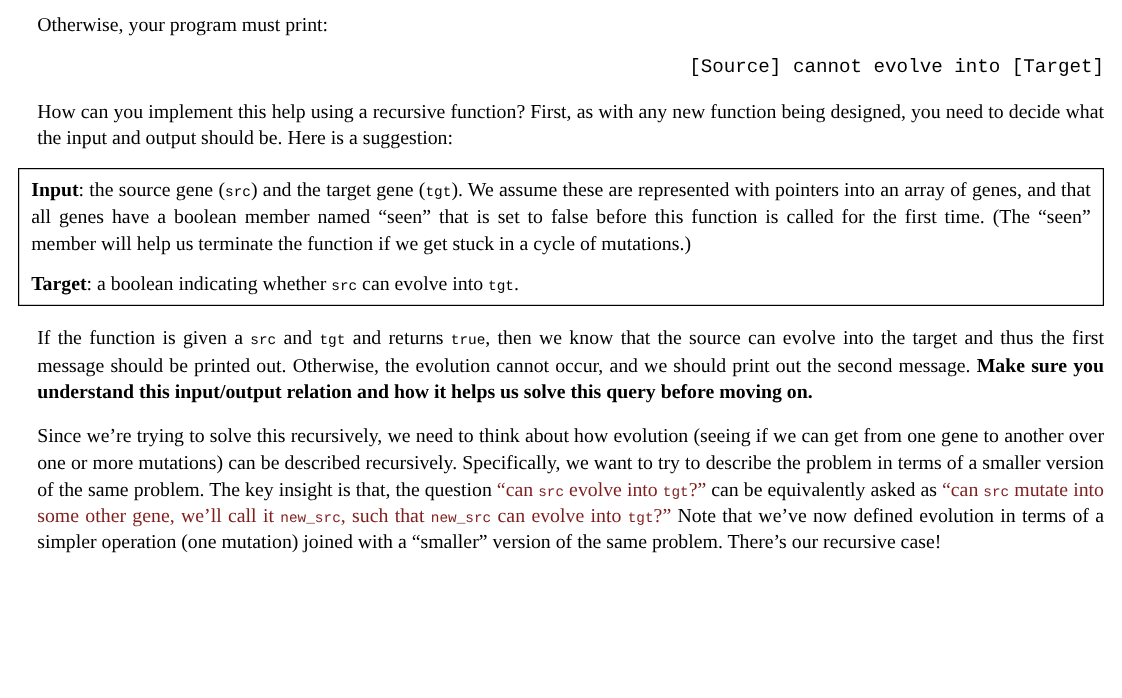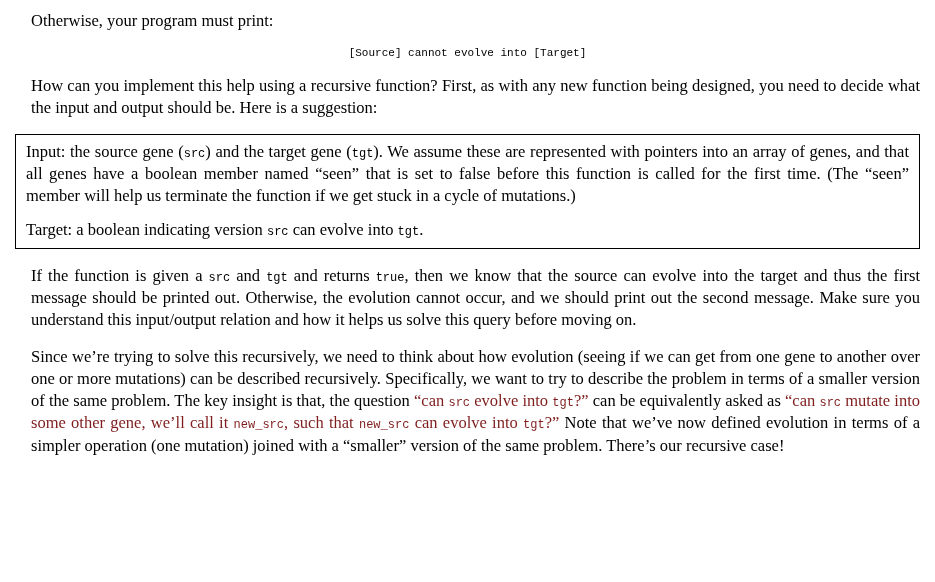--- a/index.html
+++ b/index.html
@@ -15,57 +15,57 @@
   }
   .mono {
     font-family: "Courier New", Courier, monospace;
     font-size: 12px;
   }
   .para {
     margin: 0 0 14px 16px;
   }
   .code-line {
     font-family: "Courier New", Courier, monospace;
-    font-size: 11px;
+    font-size: 16px;
     margin: 8px 0 14px 0;
-    text-align: center;
+    text-align: right;
   }
   .box {
     border: 1px solid #000;
     padding: 6px 10px;
     margin: 4px 0 16px 0;
   }
   .box .box-para {
     margin: 0 0 12px 0;
   }
   .box .box-para:last-child {
     margin-bottom: 0;
   }
   b {
-    font-weight: normal;
+    font-weight: bold;
   }
   .red {
     color: #7f1d1d;
   }
 </style>
 </head>
 <body>
 
 <p class="para">Otherwise, your program must print:</p>
 
 <p class="code-line">[Source] cannot evolve into [Target]</p>
 
 <p class="para">How can you implement this help using a recursive function? First, as with any new function being designed, you need to decide what the input and output should be. Here is a suggestion:</p>
 
 <div class="box">
   <p class="box-para">
     <b>Input</b><span>: the source gene (</span><span class="mono">src</span><span>) and the target gene (</span><span class="mono">tgt</span><span>). We assume these are represented with pointers into an array of genes, and that all genes have a boolean member named “seen” that is set to false before this function is called for the first time. (The “seen” member will help us terminate the function if we get stuck in a cycle of mutations.)</span>
   </p>
   <p class="box-para">
-    <b>Target</b><span>: a boolean indicating version </span><span class="mono">src</span><span> can evolve into </span><span class="mono">tgt</span><span>.</span>
+    <b>Target</b><span>: a boolean indicating whether </span><span class="mono">src</span><span> can evolve into </span><span class="mono">tgt</span><span>.</span>
   </p>
 </div>
 
 <p class="para">
   <span>If the function is given a </span><span class="mono">src</span><span> and </span><span class="mono">tgt</span><span> and returns </span><span class="mono">true</span><span>, then we know that the source can evolve into the target and thus the first message should be printed out. Otherwise, the evolution cannot occur, and we should print out the second message. </span><b>Make sure you understand this input/output relation and how it helps us solve this query before moving on.</b>
 </p>
 
 <p class="para" style="margin-bottom:0">
   <span>Since we’re trying to solve this recursively, we need to think about how evolution (seeing if we can get from one gene to another over one or more mutations) can be described recursively. Specifically, we want to try to describe the problem in terms of a smaller version of the same problem. The key insight is that, the question </span><span class="red"><span>“can </span><span class="mono">src</span><span> evolve into </span><span class="mono">tgt</span><span>?”</span></span><span> can be equivalently asked as </span><span class="red"><span>“can </span><span class="mono">src</span><span> mutate into some other gene, we’ll call it </span><span class="mono">new_src</span><span>, such that </span><span class="mono">new_src</span><span> can evolve into </span><span class="mono">tgt</span><span>?”</span></span><span> Note that we’ve now defined evolution in terms of a simpler operation (one mutation) joined with a “smaller” version of the same problem. There’s our recursive case!</span>
 </p>

